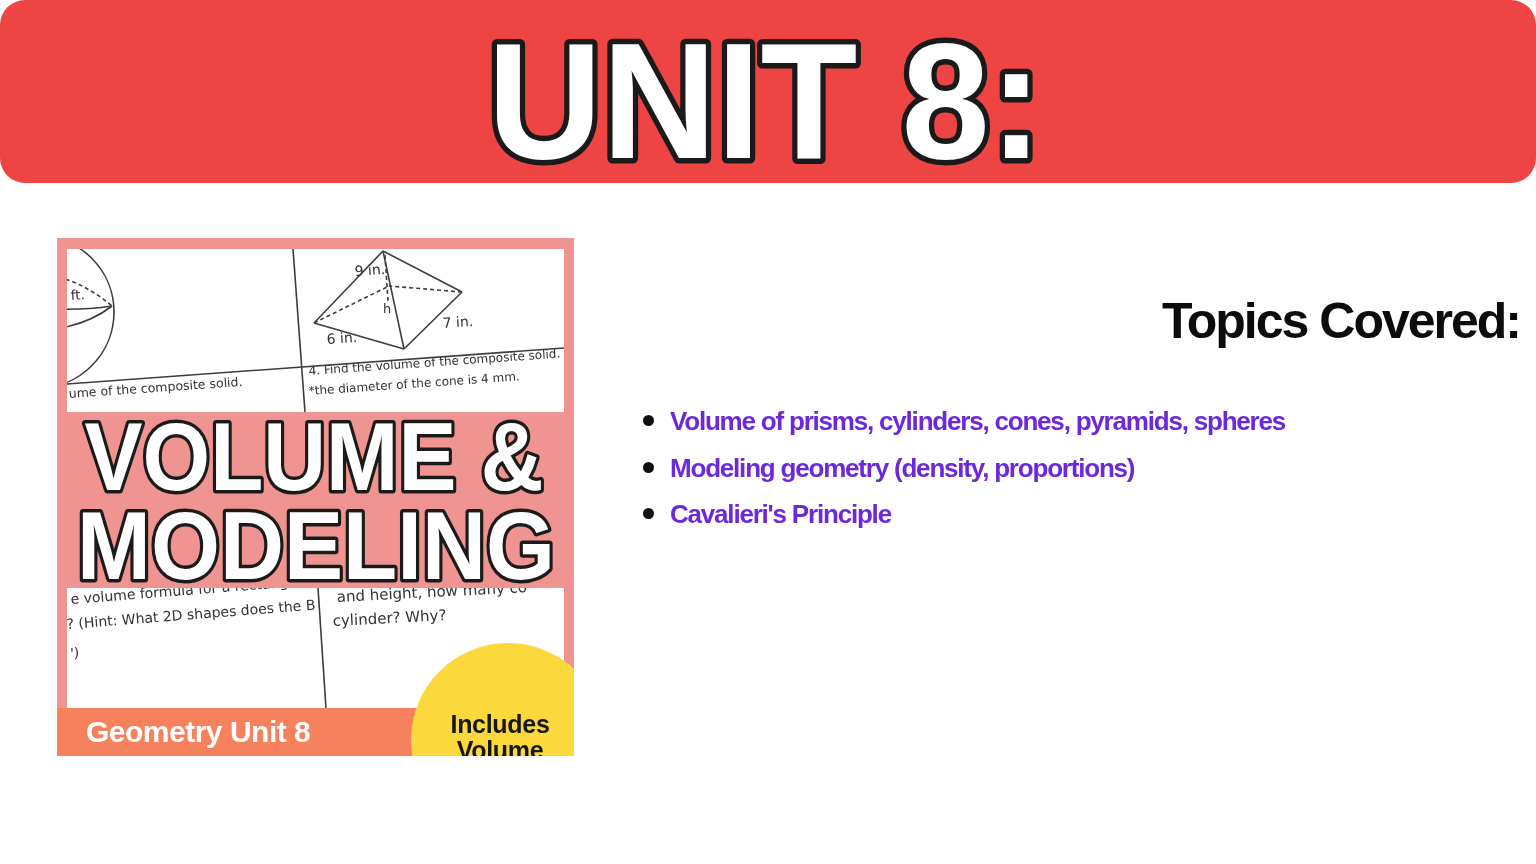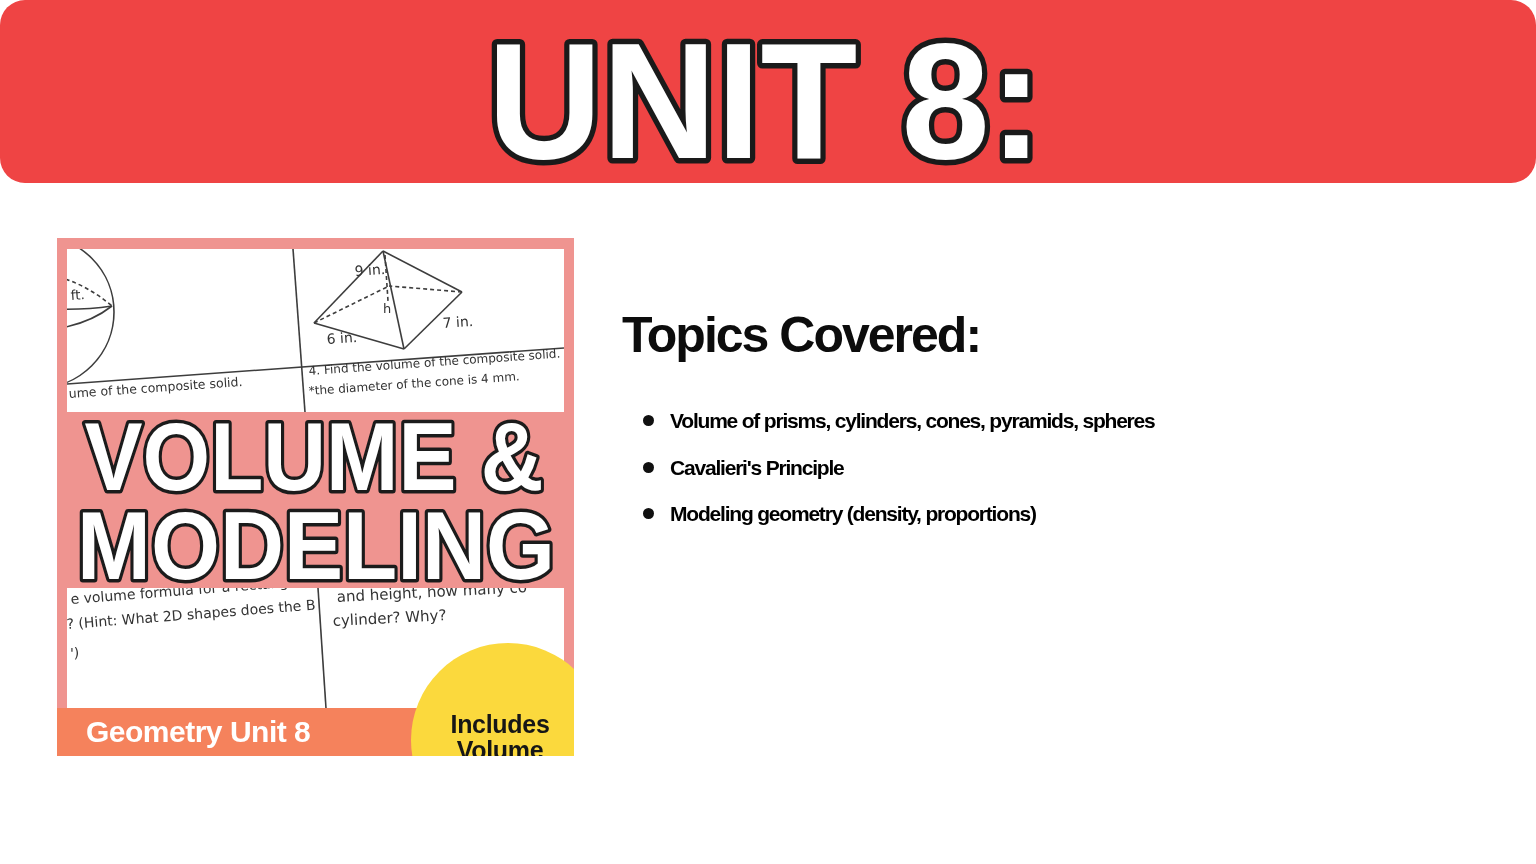--- a/index.html
+++ b/index.html
@@ -31,24 +31,24 @@
   .thumb-footer{position:absolute;left:0;top:470px;width:517px;height:48px;background:#F5825C;
     color:#ffffff;font-weight:bold;font-size:30px;line-height:48px;padding-left:29px;
     box-sizing:border-box;letter-spacing:-0.5px;}
   .badge-circle{position:absolute;left:354px;top:405px;width:194px;height:194px;border-radius:50%;
     background:#FBD93D;}
   .badge-text{position:absolute;left:358px;top:432px;width:170px;text-align:center;color:#161616;
     font-weight:bold;font-size:25px;line-height:26px;letter-spacing:-0.3px;margin-top:41px;}
 
   
   .topics{position:absolute;left:604px;top:290px;width:920px;}
-  .topics h2{margin:18px;text-align:left;color:#0c0c0c;font-size:50px;font-weight:bold;
+  .topics h2{margin:4px;text-align:right;color:#0c0c0c;font-size:50px;font-weight:bold;
     letter-spacing:-2px;line-height:54px;}
   .topics ul{position:absolute;left:39px;top:108px;margin:0;padding:0;list-style:none;width:880px;}
-  .topics li{position:relative;padding-left:27px;font-size:21px;font-weight:bold;color:#000000;
+  .topics li{position:relative;padding-left:27px;font-size:26px;font-weight:bold;color:#6d28d9;
     line-height:46.5px;letter-spacing:-1.2px;white-space:nowrap;}
   .topics li::before{content:"";position:absolute;left:0;top:17px;width:11px;height:11px;
     border-radius:50%;background:#101010;}
 </style>
 </head>
 <body>
 
 <div class="page">
 
   <header class="banner">
@@ -123,18 +123,18 @@
       <div>Includes</div>
       <div>Volume</div>
       <div>Modeling</div>
     </div>
   </div>
 
   <section class="topics">
     <h2>Topics Covered:</h2>
     <ul>
       <li><span>Volume of prisms, cylinders, cones, pyramids, spheres</span></li>
+      <li><span>Modeling geometry (density, proportions)</span></li>
       <li><span>Cavalieri's Principle</span></li>
-      <li><span>Modeling geometry (density, proportions)</span></li>
     </ul>
   </section>
 
 </div>
 
 </body></html>

